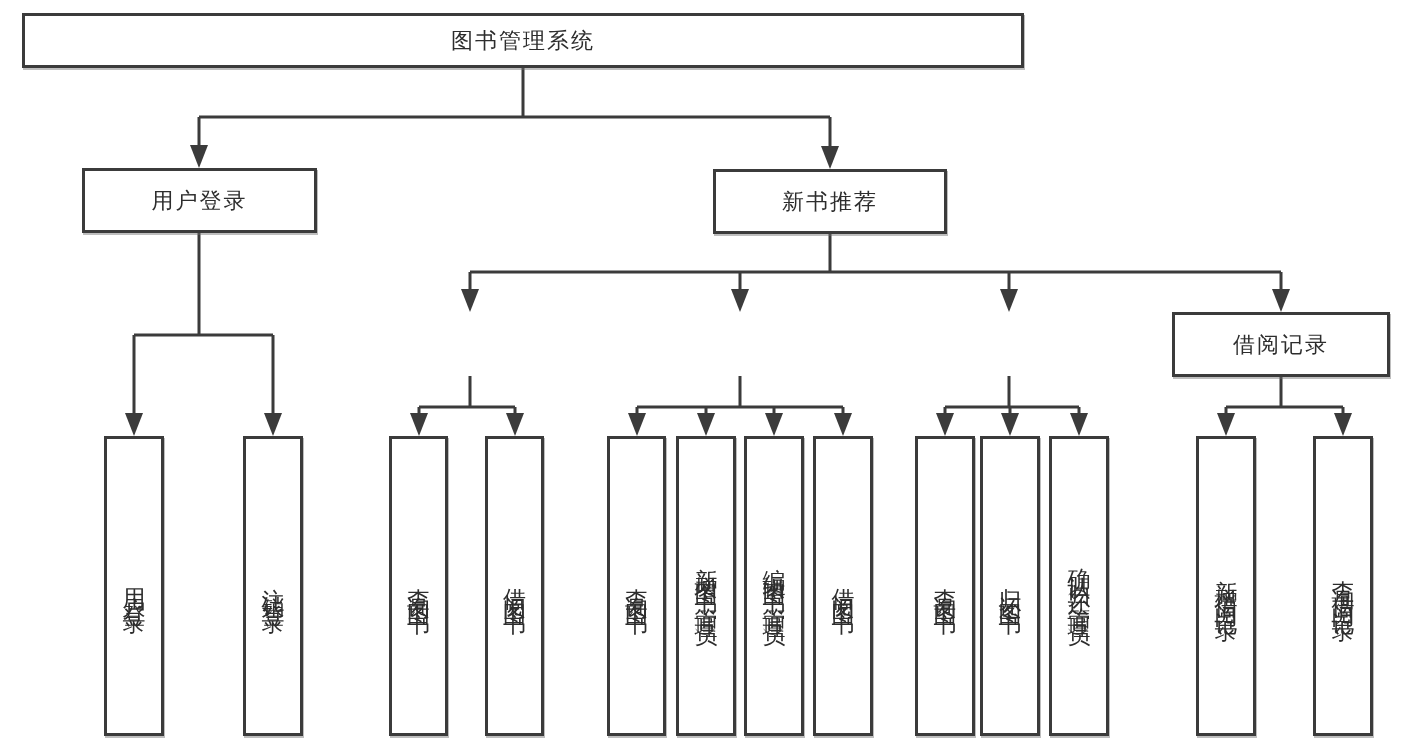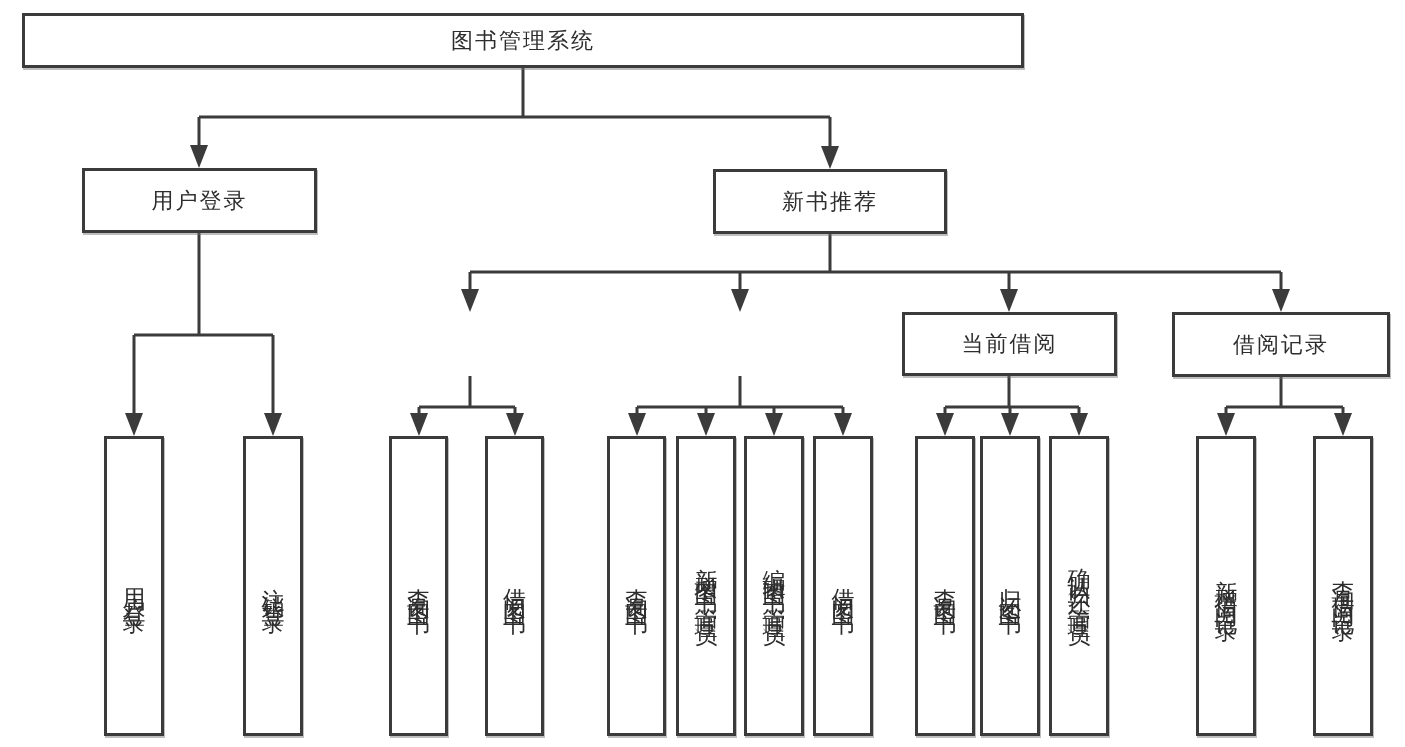--- a/index.html
+++ b/index.html
@@ -72,23 +72,20 @@
     <span>图书管理系统</span>
   </div>
 
   <div class="node h" style="left:82px;top:168px;width:235px;height:65px">
     <span>用户登录</span>
   </div>
   <div class="node h" style="left:713px;top:169px;width:234px;height:65px">
     <span>新书推荐</span>
   </div>
 
-  <div class="node h" style="left:902px;top:312px;width:215px;height:64px">
-    <span>当前借阅</span>
-  </div>
   <div class="node h" style="left:1172px;top:312px;width:218px;height:65px">
     <span>借阅记录</span>
   </div>
 
   <div class="node v" style="left:104px;top:436px;width:60px;height:300px">
     <span>用户登录</span>
   </div>
   <div class="node v" style="left:243px;top:436px;width:60px;height:300px">
     <span>注销登录</span>
   </div>

